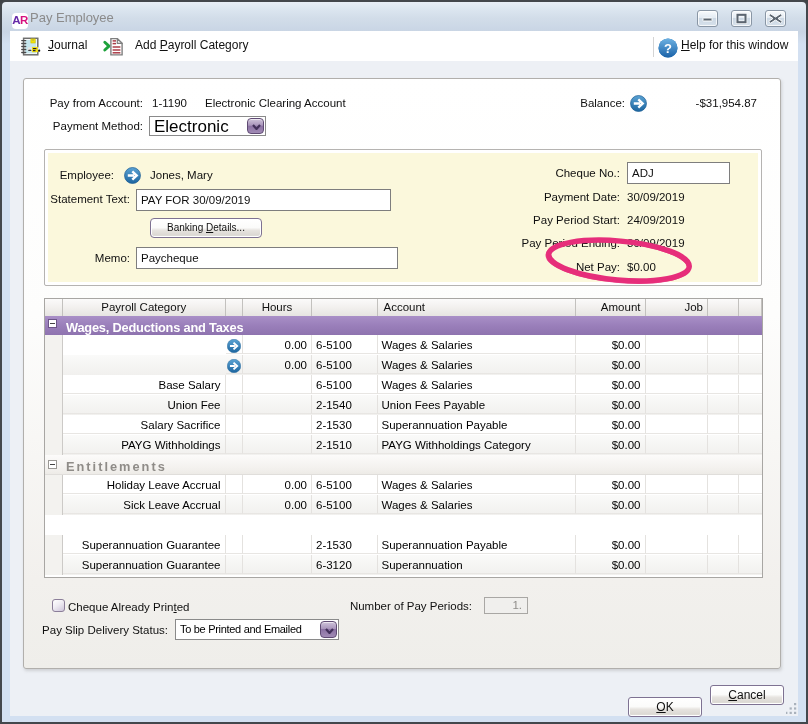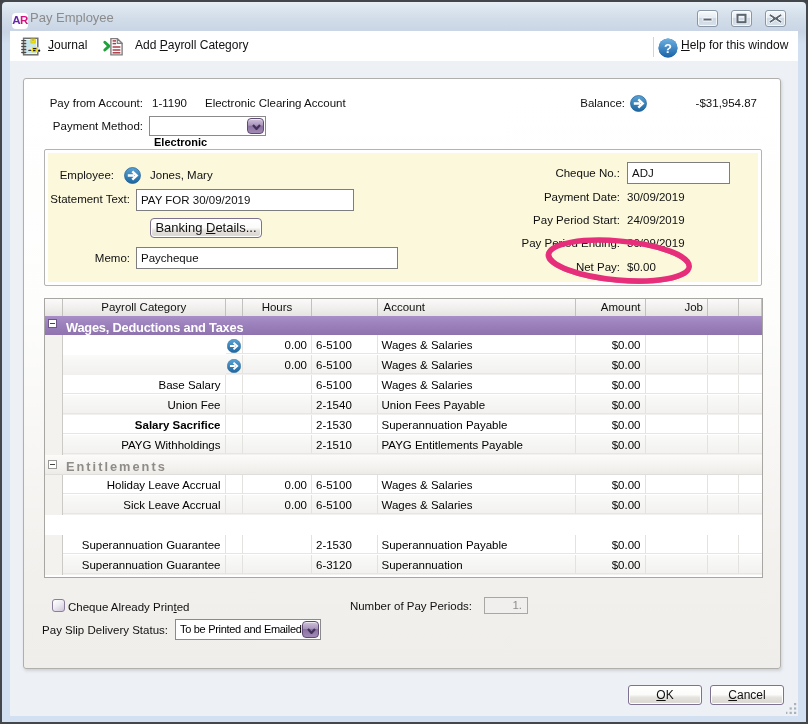--- a/index.html
+++ b/index.html
@@ -36,49 +36,49 @@
 .combtn { position:absolute; right:1px; top:1px; width:17px; height:16px; border:1px solid #5f4a73; border-radius:4px;
   background:linear-gradient(180deg,#cfc3da 0%, #a995bb 45%, #8b71a3 50%, #a18bb5 100%);
   box-shadow:inset 0 1px 0 rgba(255,255,255,0.6); }
 .chev { position:absolute; left:3.5px; top:4.5px; width:9px; height:6px; }
 
 #grpbox { left:44px; top:149px; width:718px; height:137px; border:1px solid #b5b3b1; border-radius:2px; background:#fff; }
 #yellow { left:48px; top:153px; width:710px; height:129px; background:#fbf8dc; }
 .tin { position:absolute; background:#fff; border:1px solid #7e7e7e; font-size:11.5px; color:#101010; padding:0 4px; line-height:20px; white-space:nowrap; }
 #bankbtn { left:150px; top:218px; width:112px; height:20px; border:1px solid #7e7292; border-radius:4px;
   background:linear-gradient(180deg,#ffffff 0%, #fbfbfa 48%, #e7e4e0 62%, #dcd9d4 88%, #e3e1dd 100%);
-  font-size:13px; text-align:center; line-height:18px; color:#101010;
+  font-size:10px; text-align:center; line-height:18px; color:#101010;
   box-shadow:inset 0 0 0 1px #fff; }
 
 #tbl { left:44px; top:298px; width:719px; height:280px; border:1px solid #a8a6a3; background:#fff; }
 .hdrow { position:absolute; left:0; top:0; width:717px; height:17px; }
 .hcell { position:absolute; top:0; height:17px; background:linear-gradient(180deg,#fbfafa 0%, #f1efed 55%, #e6e4e1 100%);
   border-right:1px solid #c3c1be; font-size:11.5px; color:#101010; line-height:17px; }
 .grow { position:absolute; left:0; width:717px; height:20px; font-size:12.8px; letter-spacing:-0.2px; font-weight:bold; line-height:19px; }
 .gpurple { background:linear-gradient(180deg,#a98fc7 0%, #9a7fba 50%, #8e73af 100%); color:#fff; line-height:23px; }
 .ggray { background:linear-gradient(180deg,#fcfbfa 0%, #f3f1ee 70%, #edebe7 100%); color:#8f8c88; letter-spacing:2px; line-height:23px;
   border-bottom:1px solid #e0dedb; }
 .minus { position:absolute; left:3px; width:9px; height:9px; background:#fff; }
 .drow { position:absolute; left:0; width:717px; height:20px; }
 .dcell { position:absolute; top:0; height:19px; font-size:11.5px; color:#000; line-height:21px; white-space:nowrap; }
 .alt { background:linear-gradient(180deg,#fafaf9 0%, #f1f0ee 100%); }
 .gut { position:absolute; left:0; top:0; width:18px; height:20px; background:#f3f2ef; border-right:1px solid #cccac7; }
 .rowline { border-bottom:1px solid #e8e6e3; }
 .vline { border-right:1px solid #e4e2df; }
 
 #chk { left:52px; top:599px; width:13px; height:13px; border:1px solid #8b7e99; border-radius:3px;
   background:linear-gradient(145deg,#ffffff 0%, #efecf3 45%, #cdc4da 100%); }
-#combo2 { left:175px; top:619px; width:146px; height:21px; background:#fff; border:1px solid #8a8a8a; }
+#combo2 { left:175px; top:619px; width:164px; height:21px; background:#fff; border:1px solid #8a8a8a; }
 #numinp { left:484px; top:597px; width:44px; height:17px; background:#f0efed; border:1px solid #a9a7a4;
   font-size:11.5px; color:#8f8d8a; text-align:right; padding-right:5px; line-height:15px; }
 
 .pbtn { top:685px; width:74px; height:20px; border:1px solid #7e7292; border-radius:3px;
   background:linear-gradient(180deg,#ffffff 0%, #fbfbfa 48%, #e7e4e0 62%, #dcd9d4 88%, #e3e1dd 100%);
   font-size:12px; text-align:center; line-height:18px; color:#101010; box-shadow:inset 0 0 0 1px #fff; }
-#okbtn { left:628px; } #cancelbtn { left:710px; }
+#okbtn { left:628px;margin-top:12px; } #cancelbtn { left:710px; }
 u { text-decoration:underline; }
 </style>
 </head>
 <body>
 <div class="abs" id="winborder"></div>
 <div class="abs" id="frame"></div>
 <div class="abs" id="titlebar">
   <div class="abs" id="aricon"><span class="a">A</span><span class="r">R</span></div>
   <div class="abs" id="title">Pay Employee</div>
 </div>
@@ -161,21 +161,21 @@
       <linearGradient id="bg1" x1="0" y1="0" x2="0" y2="1">
         <stop offset="0" stop-color="#5ba3d4"></stop>
         <stop offset="1" stop-color="#1c659f"></stop>
       </linearGradient>
     </defs>
   <path d="M3.8 8.5 L10.2 8.5 M8.3 4.4 L12.7 8.5 L8.3 12.6" fill="none" stroke="#fff" stroke-width="2.4"></path>
 </svg>
 <div class="abs lbl rlbl" style="left:630px; top:97px; width:127px;">-$31,954.87</div>
 <div class="abs lbl rlbl" style="left:23px; top:120px; width:120px;">Payment Method:</div>
 <div class="abs" id="combo1">
-    <span style="position:absolute; left:4px; top:16px; font-size:11px; line-height:19px; white-space:nowrap;font-weight:bold;">Electronic</span>
+    <span style="position:absolute; left:4px; top:0; font-size:17px; line-height:19px; white-space:nowrap;">Electronic</span>
   <div class="combtn">
       <svg class="chev" viewBox="0 0 9 6">
         <path d="M1 1 L4.5 5 L8 1" fill="none" stroke="#42305a" stroke-width="2.2"></path>
       </svg>
     </div>
 </div>
 
 <div class="abs" id="grpbox"></div>
 <div class="abs" id="yellow"></div>
 <div class="abs lbl rlbl" style="left:23px; top:169px; width:91px;">Employee:</div>
@@ -184,21 +184,21 @@
   <defs>
       <linearGradient id="bg2" x1="0" y1="0" x2="0" y2="1">
         <stop offset="0" stop-color="#5ba3d4"></stop>
         <stop offset="1" stop-color="#1c659f"></stop>
       </linearGradient>
     </defs>
   <path d="M3.8 8.5 L10.2 8.5 M8.3 4.4 L12.7 8.5 L8.3 12.6" fill="none" stroke="#fff" stroke-width="2.4"></path>
 </svg>
 <div class="abs lbl" style="left:150px; top:169px;">Jones, Mary</div>
 <div class="abs lbl rlbl" style="left:23px; top:193px; width:107px;">Statement Text:</div>
-<div class="tin" style="left:136px; top:189px; width:218px; height:22px;">PAY FOR 30/09/2019</div>
+<div class="tin" style="left:136px; top:189px; width:255px; height:22px;">PAY FOR 30/09/2019</div>
 <div class="abs" id="bankbtn">Banking <u>D</u>etails...</div>
 <div class="abs lbl rlbl" style="left:23px; top:252px; width:107px;">Memo:</div>
 <div class="tin" style="left:136px; top:247px; width:262px; height:22px;">Paycheque</div>
 
 <div class="abs lbl rlbl" style="left:420px; top:167px; width:200px;">Cheque No.:</div>
 <div class="tin" style="left:627px; top:162px; width:103px; height:22px;">ADJ</div>
 <div class="abs lbl rlbl" style="left:420px; top:191px; width:200px;">Payment Date:</div>
 <div class="abs lbl" style="left:627px; top:191px;">30/09/2019</div>
 <div class="abs lbl rlbl" style="left:420px; top:214px; width:200px;">Pay Period Start:</div>
 <div class="abs lbl" style="left:627px; top:214px;">24/09/2019</div>
@@ -278,37 +278,37 @@
         <div class="dcell rowline vline" style="left:198px; width:69px; text-align:right; padding-right:4px;"></div>
         <div class="dcell rowline vline" style="left:267px; width:65.5px; padding-left:4px;">2-1540</div>
         <div class="dcell rowline vline" style="left:332.5px; width:198.5px; padding-left:4px;">Union Fees Payable</div>
         <div class="dcell rowline vline" style="left:531px; width:69.5px; text-align:right; padding-right:4px;">$0.00</div>
         <div class="dcell rowline vline" style="left:600.5px; width:62.5px; padding-left:4px;"></div>
         <div class="dcell rowline vline" style="left:663px; width:30.5px; padding-left:4px;"></div>
         <div class="dcell rowline" style="left:693.5px; width:23.5px; padding-left:4px;"></div>
         <div class="gut"></div>
       </div>
 <div class="drow" style="top:116px;">
-        <div class="dcell rowline vline" style="left:18px; width:162.5px; text-align:right; padding-right:4px;font-weight:bold;">Salary Sacrifice</div>
+        <div class="dcell rowline vline" style="left:18px; width:162.5px; text-align:right; padding-right:4px;">Salary Sacrifice</div>
         <div class="dcell rowline vline" style="left:180.5px; width:17.5px; padding-left:0;"></div>
         <div class="dcell rowline vline" style="left:198px; width:69px; text-align:right; padding-right:4px;"></div>
         <div class="dcell rowline vline" style="left:267px; width:65.5px; padding-left:4px;">2-1530</div>
         <div class="dcell rowline vline" style="left:332.5px; width:198.5px; padding-left:4px;">Superannuation Payable</div>
         <div class="dcell rowline vline" style="left:531px; width:69.5px; text-align:right; padding-right:4px;">$0.00</div>
         <div class="dcell rowline vline" style="left:600.5px; width:62.5px; padding-left:4px;"></div>
         <div class="dcell rowline vline" style="left:663px; width:30.5px; padding-left:4px;"></div>
         <div class="dcell rowline" style="left:693.5px; width:23.5px; padding-left:4px;"></div>
         <div class="gut"></div>
       </div>
 <div class="drow alt" style="top:136px;">
         <div class="dcell rowline vline" style="left:18px; width:162.5px; text-align:right; padding-right:4px;">PAYG Withholdings</div>
         <div class="dcell rowline vline" style="left:180.5px; width:17.5px; padding-left:0;"></div>
         <div class="dcell rowline vline" style="left:198px; width:69px; text-align:right; padding-right:4px;"></div>
         <div class="dcell rowline vline" style="left:267px; width:65.5px; padding-left:4px;">2-1510</div>
-        <div class="dcell rowline vline" style="left:332.5px; width:198.5px; padding-left:4px;">PAYG Entitlements Payable</div>
+        <div class="dcell rowline vline" style="left:332.5px; width:198.5px; padding-left:4px;">PAYG Withholdings Category</div>
         <div class="dcell rowline vline" style="left:531px; width:69.5px; text-align:right; padding-right:4px;">$0.00</div>
         <div class="dcell rowline vline" style="left:600.5px; width:62.5px; padding-left:4px;"></div>
         <div class="dcell rowline vline" style="left:663px; width:30.5px; padding-left:4px;"></div>
         <div class="dcell rowline" style="left:693.5px; width:23.5px; padding-left:4px;"></div>
         <div class="gut"></div>
       </div>
 <div class="grow ggray" style="top:156px; height:20px;"><div class="minus" style="top:5px; border:1px solid #9a9894;">
           <div style="position:absolute;left:1px;top:3px;width:5px;height:1px;background:#444"></div>
         </div><span style="padding-left:21px;">Entitlements</span></div>
 <div class="drow" style="top:176px;">

